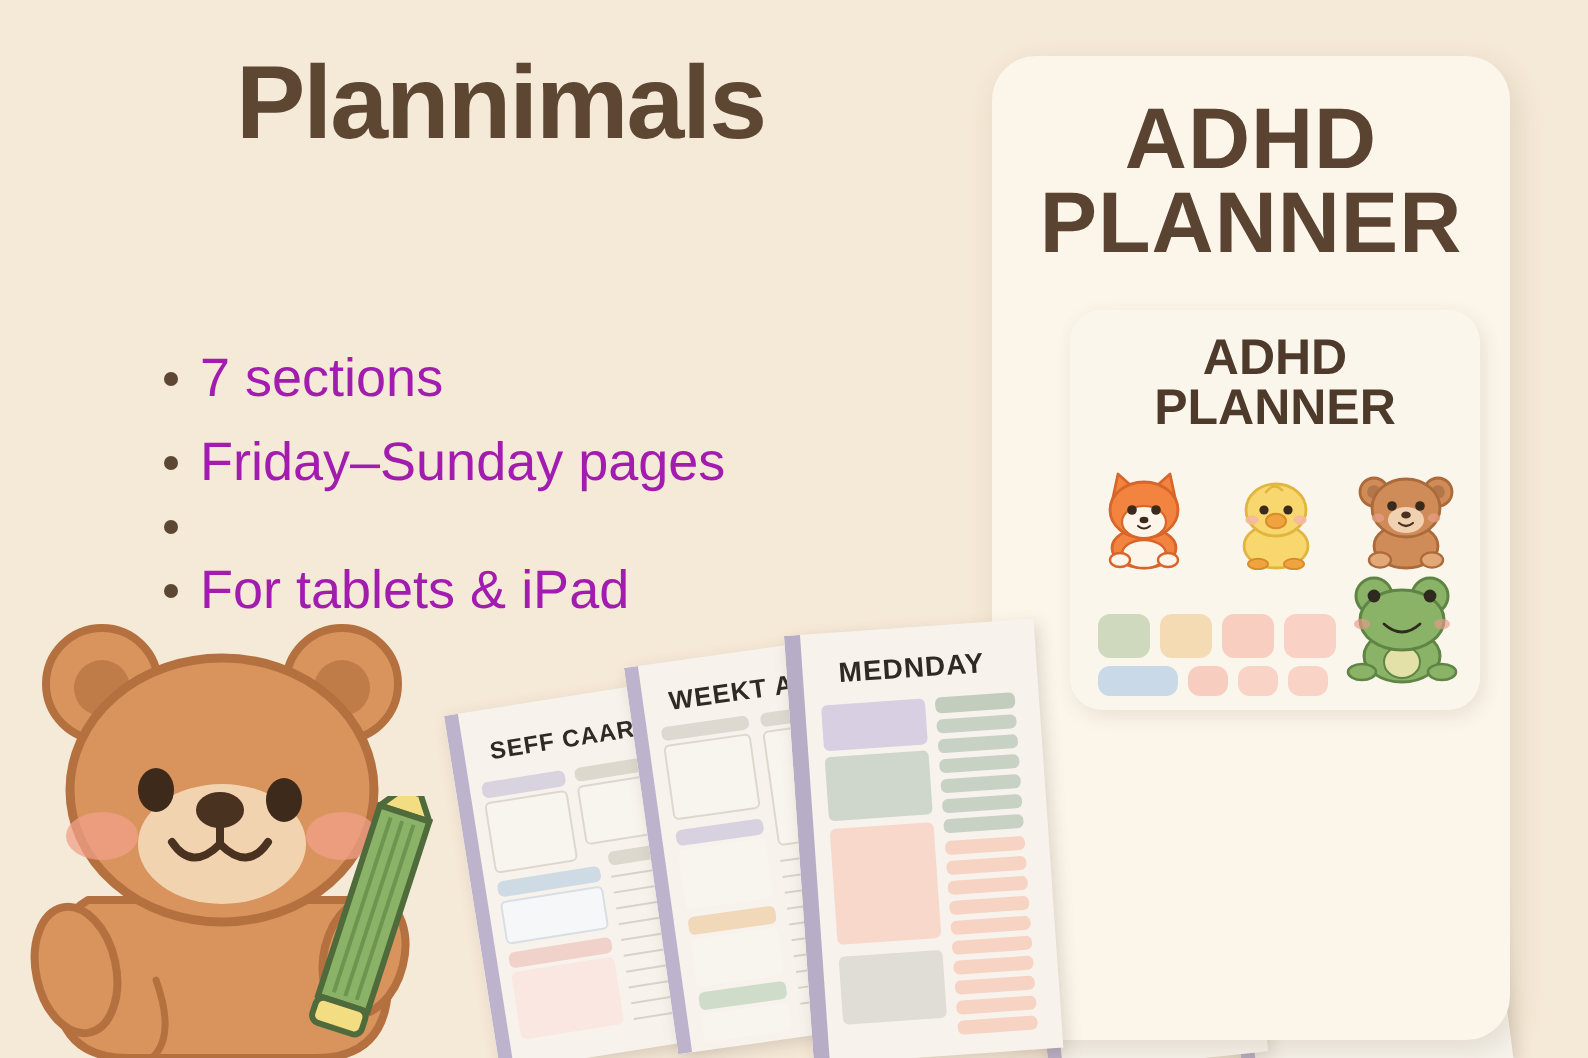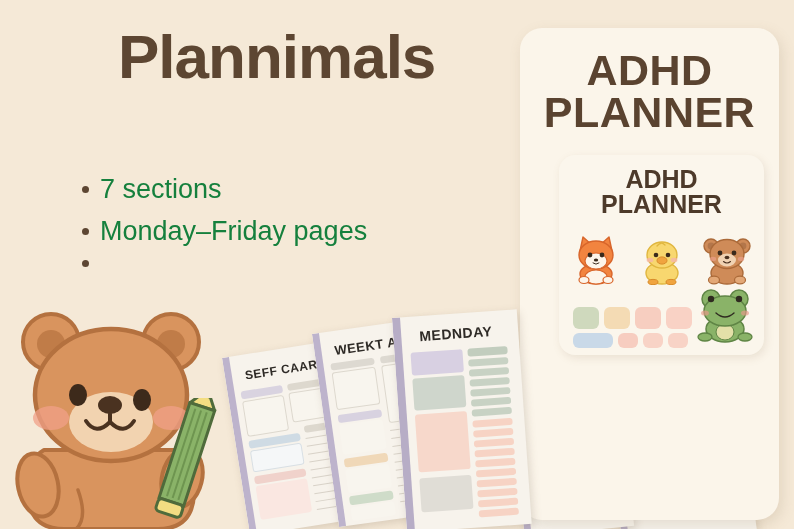--- a/index.html
+++ b/index.html
@@ -7,48 +7,48 @@
   body {
     font-family:"Liberation Sans", sans-serif;
     background:#f5e9d7;
     position:relative;
   }
   .stage { position:absolute; inset:0; overflow:hidden; }
 
   
   .headline {
     position:absolute; left:118px; top:26px;
-    font-size:62px; font-weight:bold; letter-spacing:-1px;
+    font-size:52px; font-weight:bold; letter-spacing:-1px;
     color:#5d4632; line-height:1;
     z-index:6;
   }
   .subhead {
     position:absolute; left:50px; top:108px;
     font-size:35px; font-weight:bold; letter-spacing:0px;
     color:#5d4632; line-height:1; z-index:6;
     white-space:nowrap;
   }
   .features {
     position:absolute; left:82px; top:176px;
     z-index:6; list-style:none;
   }
   .features li {
-    font-size:27px; color:#15803d; font-weight:500;
+    font-size:27px; color:#a21caf; font-weight:500;
     line-height:1; margin-bottom:15px;
     display:flex; align-items:center; gap:11px;
     white-space:nowrap;
   }
   .features li .dot {
     width:7px; height:7px; border-radius:50%;
     background:#5d4632; flex:0 0 auto;
   }
 
   
   .card-outer {
-    position:absolute; left:520px; top:28px;
+    position:absolute; left:496px; top:28px;
     width:259px; height:492px;
     background:#fbf5ea;
     border-radius:22px;
     box-shadow:3px 5px 14px rgba(140,115,85,.18);
     z-index:3;
   }
   .card-outer .title {
     position:absolute; top:22px; left:0; width:100%;
     text-align:center; color:#5a4330;
     font-size:43px; font-weight:bold; line-height:.97;
@@ -356,20 +356,24 @@
 
   <div class="headline">Plannimals</div>
 
   <ul class="features">
     <li>
       <span class="dot"></span>
       <span>7 sections</span>
     </li>
     <li>
       <span class="dot"></span>
-      <span>Monday–Friday pages</span>
+      <span>Friday–Sunday pages</span>
     </li>
     <li>
       <span class="dot"></span>
     </li>
+    <li>
+      <span class="dot"></span>
+      <span>For tablets &amp; iPad</span>
+    </li>
   </ul>
 
 </div>
 
 </body></html>

